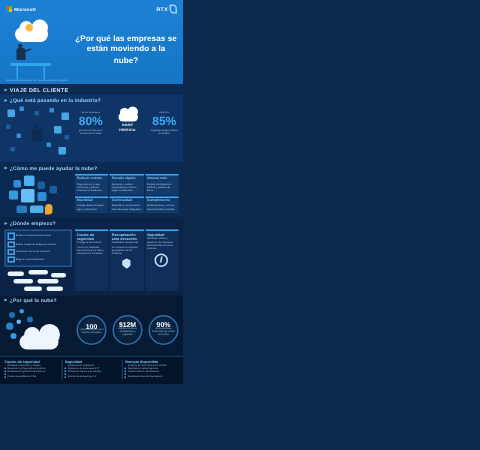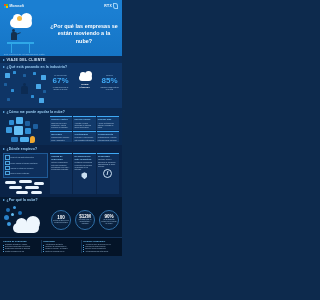--- a/index.html
+++ b/index.html
@@ -236,21 +236,21 @@
         <span class="node lg" style="left:36px;top:27px"></span>
         <span class="node dk" style="left:4px;top:27px"></span>
         <div class="fig">
           <span class="h"></span>
             <span class="b"></span>
         </div>
       </div>
       <div class="s1-stats">
         <div class="stat">
           <div class="cap">de las empresas</div>
-          <div class="big">67%</div>
+          <div class="big">80%</div>
           <div class="sub">ya usan al menos un servicio en la nube</div>
         </div>
         <div class="stat-cloud">
           <div class="cloud-ico"></div>
           <div class="cloud-lbl">NUBE HÍBRIDA</div>
         </div>
         <div class="stat">
           <div class="cap">adopción</div>
           <div class="big">85%</div>
           <div class="sub">migrarán cargas críticas en 2 años</div>

